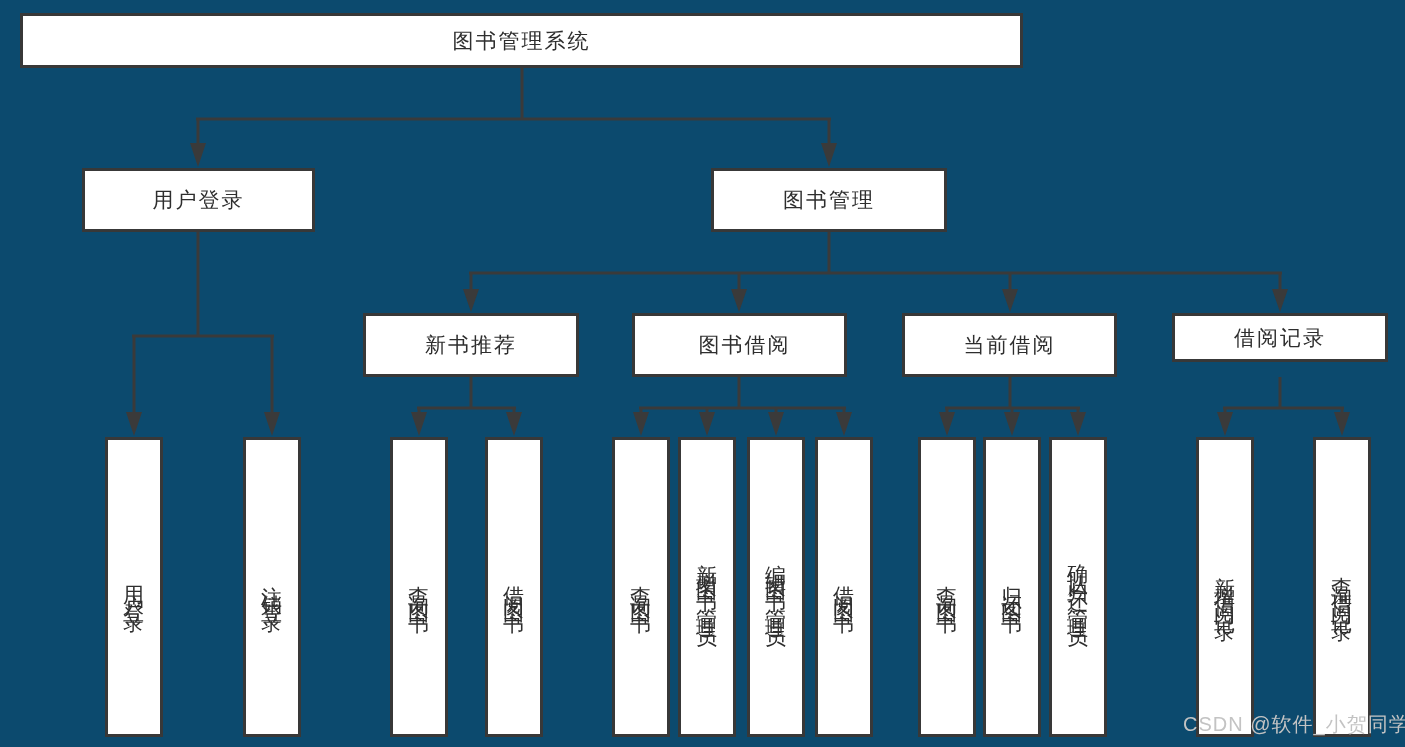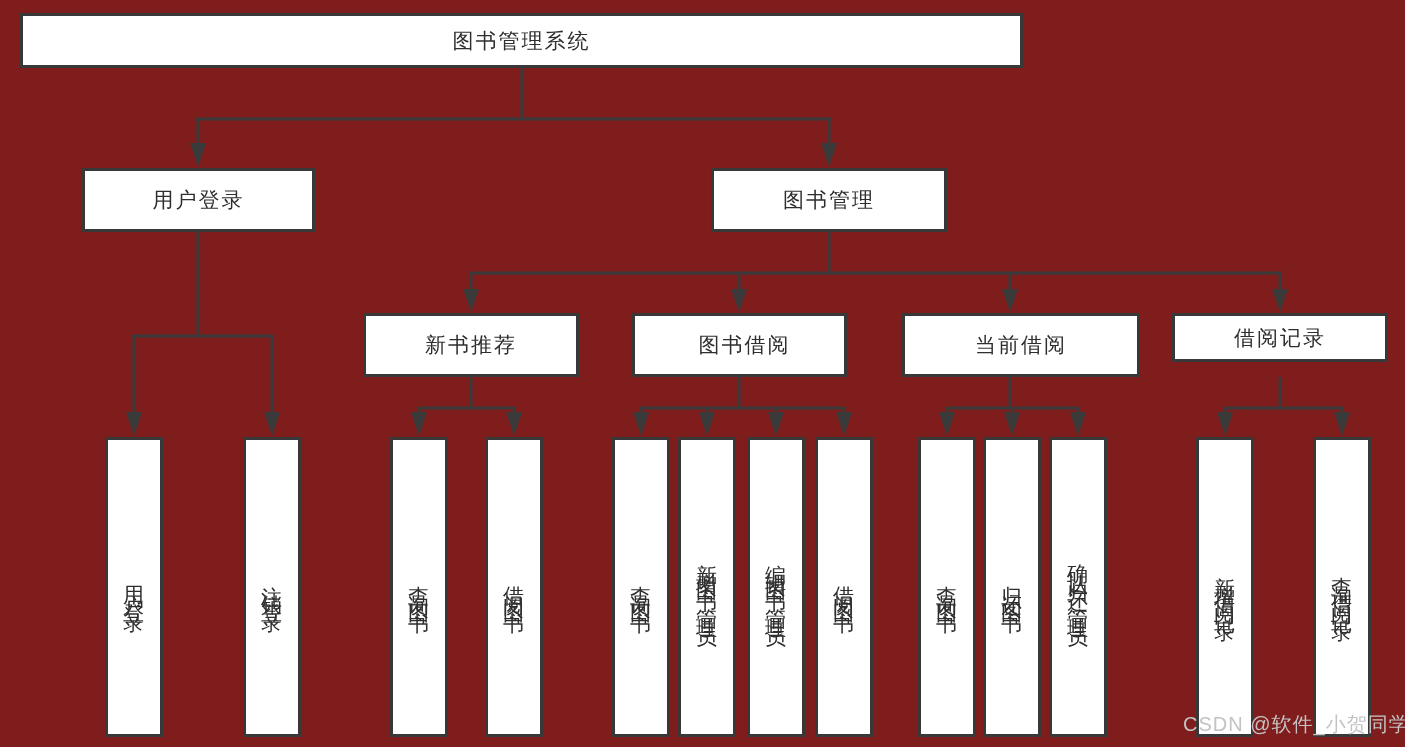--- a/index.html
+++ b/index.html
@@ -1,20 +1,20 @@
 <!DOCTYPE html>
 <html><head>
 <meta charset="utf-8">
 <style>
   html, body { margin: 0; padding: 0; background: #ffffff; }
   .stage {
     position: relative;
     width: 1405px;
     height: 747px;
-    background: #7f1d1d;
+    background: #0c4a6e;
     font-family: "Liberation Sans", sans-serif;
     overflow: hidden;
   }
   .connectors {
     position: absolute;
     left: 0; top: 0;
     width: 1405px; height: 747px;
   }
   .connectors line {
     stroke: #3a3a3a;
@@ -148,21 +148,21 @@
   <div class="node hbox" style="left:363px; top:313px; width:216px; height:64px;">
     <span>新书推荐</span>
   </div>
 
   <div class="node hbox" style="left:711px; top:168px; width:236px; height:64px;">
     <span>图书管理</span>
   </div>
   <div class="node hbox" style="left:632px; top:313px; width:215px; height:64px;padding-left:10px;">
     <span>图书借阅</span>
   </div>
-  <div class="node hbox" style="left:902px; top:313px; width:238px; height:64px;">
+  <div class="node hbox" style="left:902px; top:313px; width:215px; height:64px;">
     <span>当前借阅</span>
   </div>
   <div class="node hbox" style="left:1172px; top:313px; width:216px; height:49px;">
     <span>借阅记录</span>
   </div>
 
   <div class="node vbox" style="left:105px; top:437px; width:58px; height:300px;">
     <span>用户登录</span>
   </div>
   <div class="node vbox" style="left:243px; top:437px; width:58px; height:300px;">

